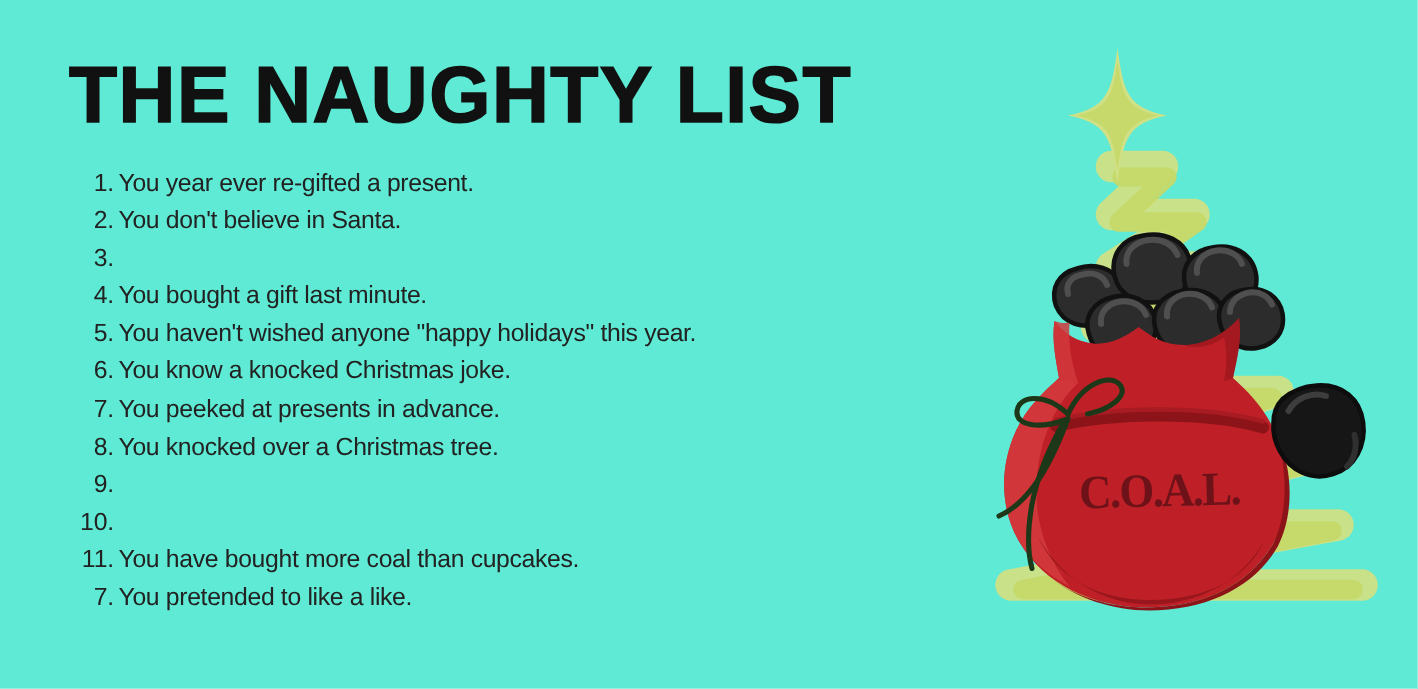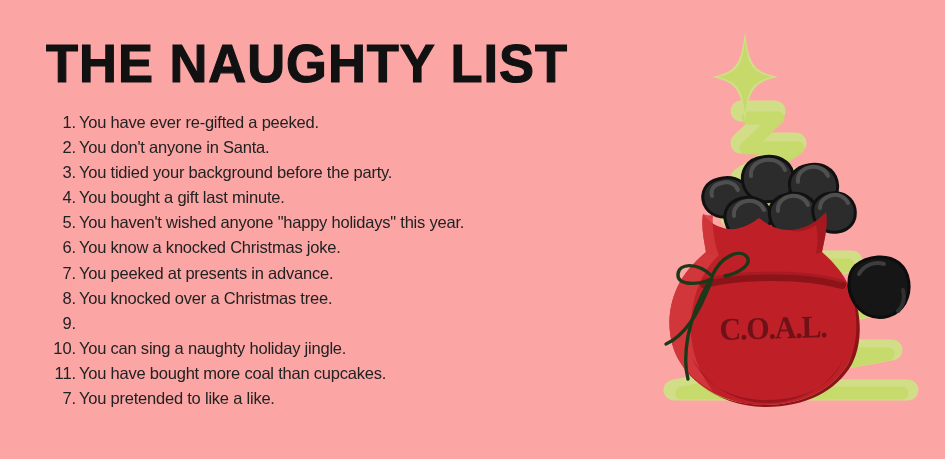--- a/index.html
+++ b/index.html
@@ -10,21 +10,21 @@
     width: 945px;
     height: 459px;
     background: #f7f7f5;
     font-family: "Liberation Sans", sans-serif;
     overflow: hidden;
   }
   #poster {
     position: relative;
     width: 945px;
     height: 459px;
-    background: #fca5a5;
+    background: #5eead4;
   }
 
   
   #left-col {
     position: absolute;
     left: 0;
     top: 0;
     width: 610px;
     height: 459px;
   }
@@ -105,29 +105,28 @@
 
 <div id="poster">
 
   <div id="left-col">
 
     <div id="page-title">THE NAUGHTY LIST</div>
 
     <div id="naughty-list">
         <div class="list-item">
           <span class="item-num">1.</span>
-          <span class="item-text">You have ever re-gifted a peeked.</span>
+          <span class="item-text">You year ever re-gifted a present.</span>
         </div>
         <div class="list-item">
           <span class="item-num">2.</span>
-          <span class="item-text">You don't anyone in Santa.</span>
+          <span class="item-text">You don't believe in Santa.</span>
         </div>
         <div class="list-item">
           <span class="item-num">3.</span>
-          <span class="item-text">You tidied your background before the party.</span>
         </div>
         <div class="list-item">
           <span class="item-num">4.</span>
           <span class="item-text">You bought a gift last minute.</span>
         </div>
         <div class="list-item">
           <span class="item-num">5.</span>
           <span class="item-text">You haven't wished anyone "happy holidays" this year.</span>
         </div>
         <div class="list-item">
@@ -140,21 +139,20 @@
         </div>
         <div class="list-item">
           <span class="item-num">8.</span>
           <span class="item-text">You knocked over a Christmas tree.</span>
         </div>
         <div class="list-item">
           <span class="item-num">9.</span>
         </div>
         <div class="list-item">
           <span class="item-num">10.</span>
-          <span class="item-text">You can sing a naughty holiday jingle.</span>
         </div>
         <div class="list-item">
           <span class="item-num">11.</span>
           <span class="item-text">You have bought more coal than cupcakes.</span>
         </div>
         <div class="list-item">
           <span class="item-num">7.</span>
           <span class="item-text">You pretended to like a like.</span>
         </div>
       </div>

